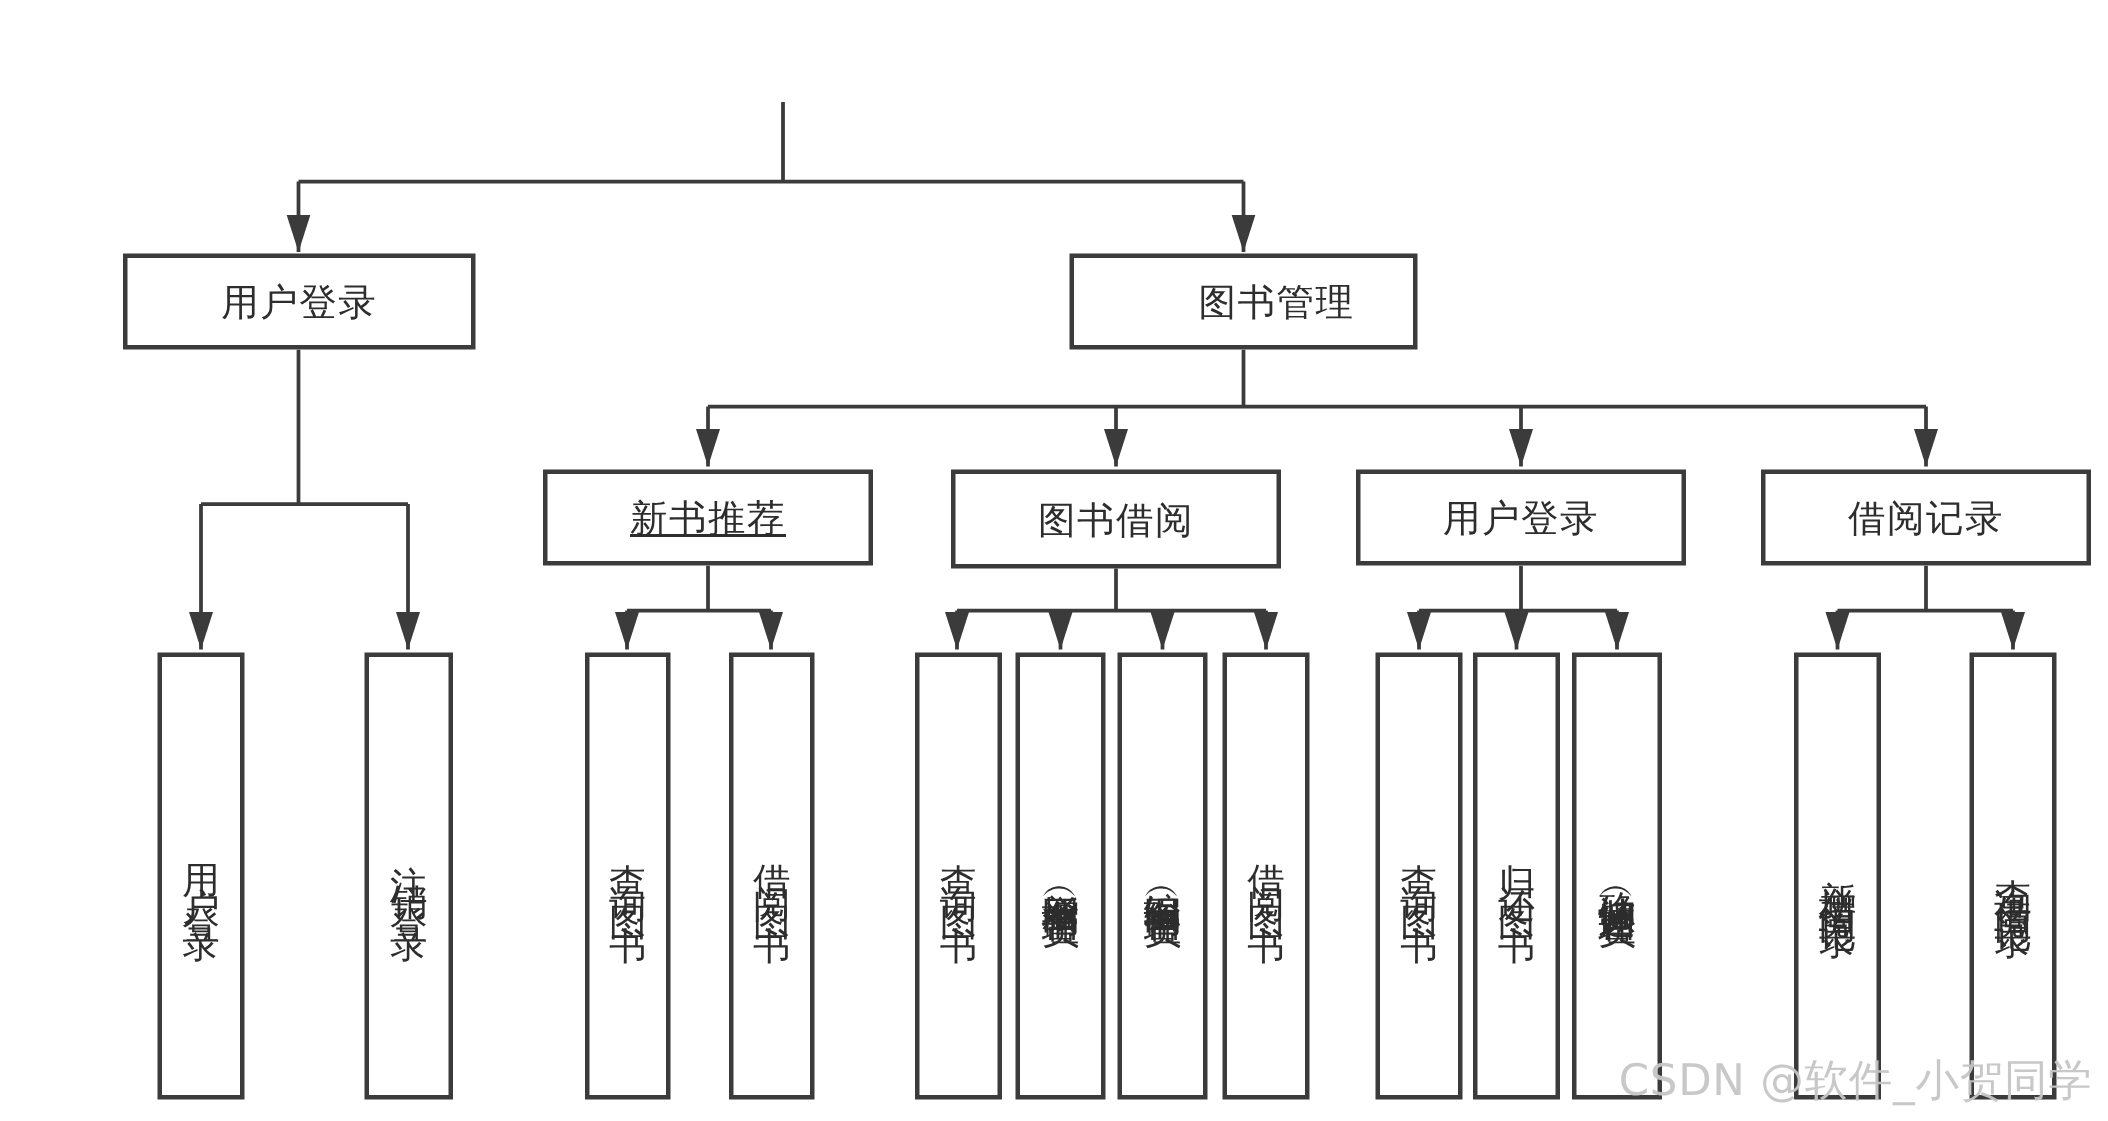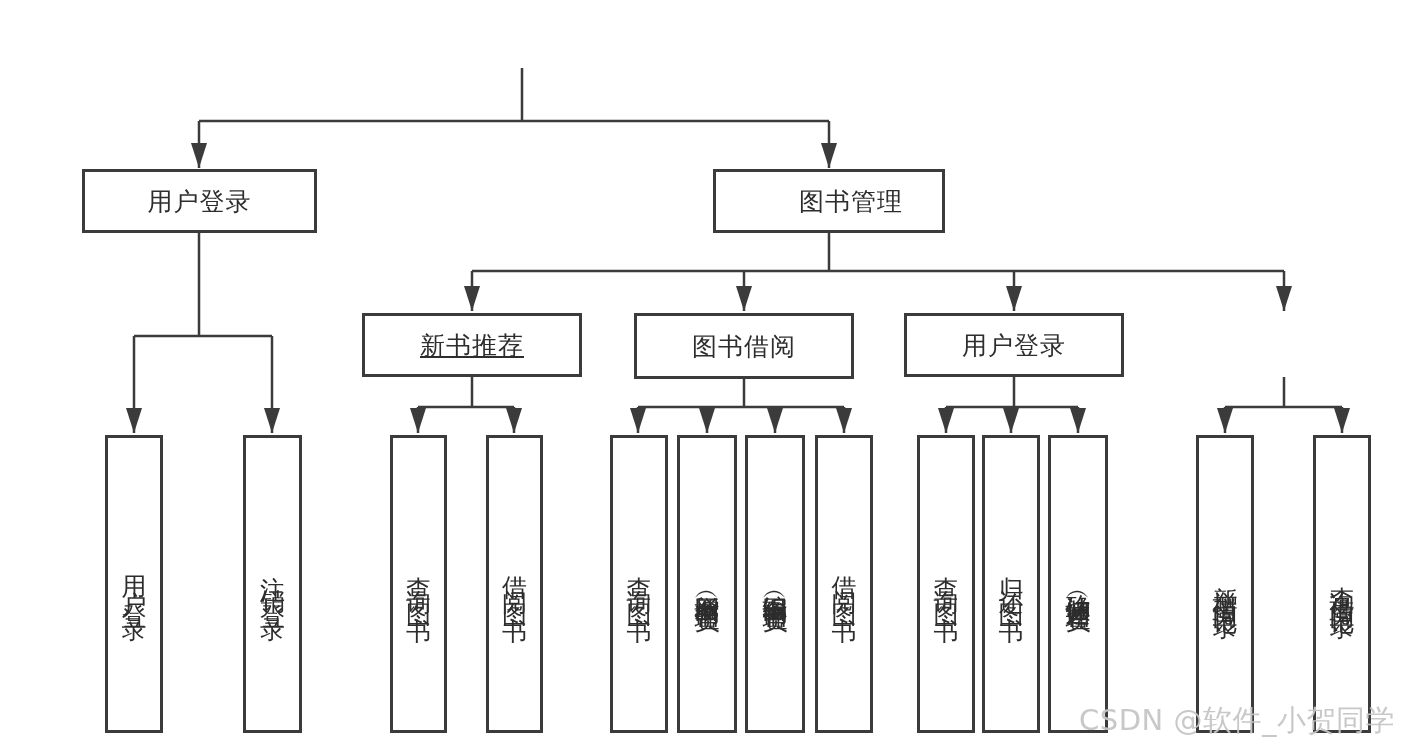--- a/index.html
+++ b/index.html
@@ -124,20 +124,21 @@
     <path class="conn" marker-end="url(#arrow)" d="M1342,407 V433"></path>
   </svg>
 
 
   <div class="node" style="left:82px; top:169px; width:235px; height:64px;">用户登录</div>
   <div class="node" style="left:713px; top:169px; width:232px; height:64px;padding-left:44px;">图书管理</div>
 
   <div class="node" style="left:362px; top:313px; width:220px; height:64px;text-decoration:underline;">新书推荐</div>
   <div class="node" style="left:634px; top:313px; width:220px; height:66px;">图书借阅</div>
   <div class="node" style="left:904px; top:313px; width:220px; height:64px;">用户登录</div>
+  <div class="node" style="left:1174px; top:313px; width:220px; height:64px;">借阅记录</div>
 
   <div class="leaf ls-wide" style="left:105px; width:58px;">用户登录</div>
   <div class="leaf ls-wide" style="left:243px; width:59px;">注销登录</div>
 
   <div class="leaf ls-wide" style="left:390px; width:57px;">查询图书</div>
   <div class="leaf ls-wide" style="left:486px; width:57px;">借阅图书</div>
 
   <div class="leaf ls-wide" style="left:610px; width:58px;">查询图书</div>
   <div class="leaf ls-tight" style="left:677px; width:60px;">新增图书（管理员）</div>
   <div class="leaf ls-tight" style="left:745px; width:60px;">编辑图书（管理员）</div>

